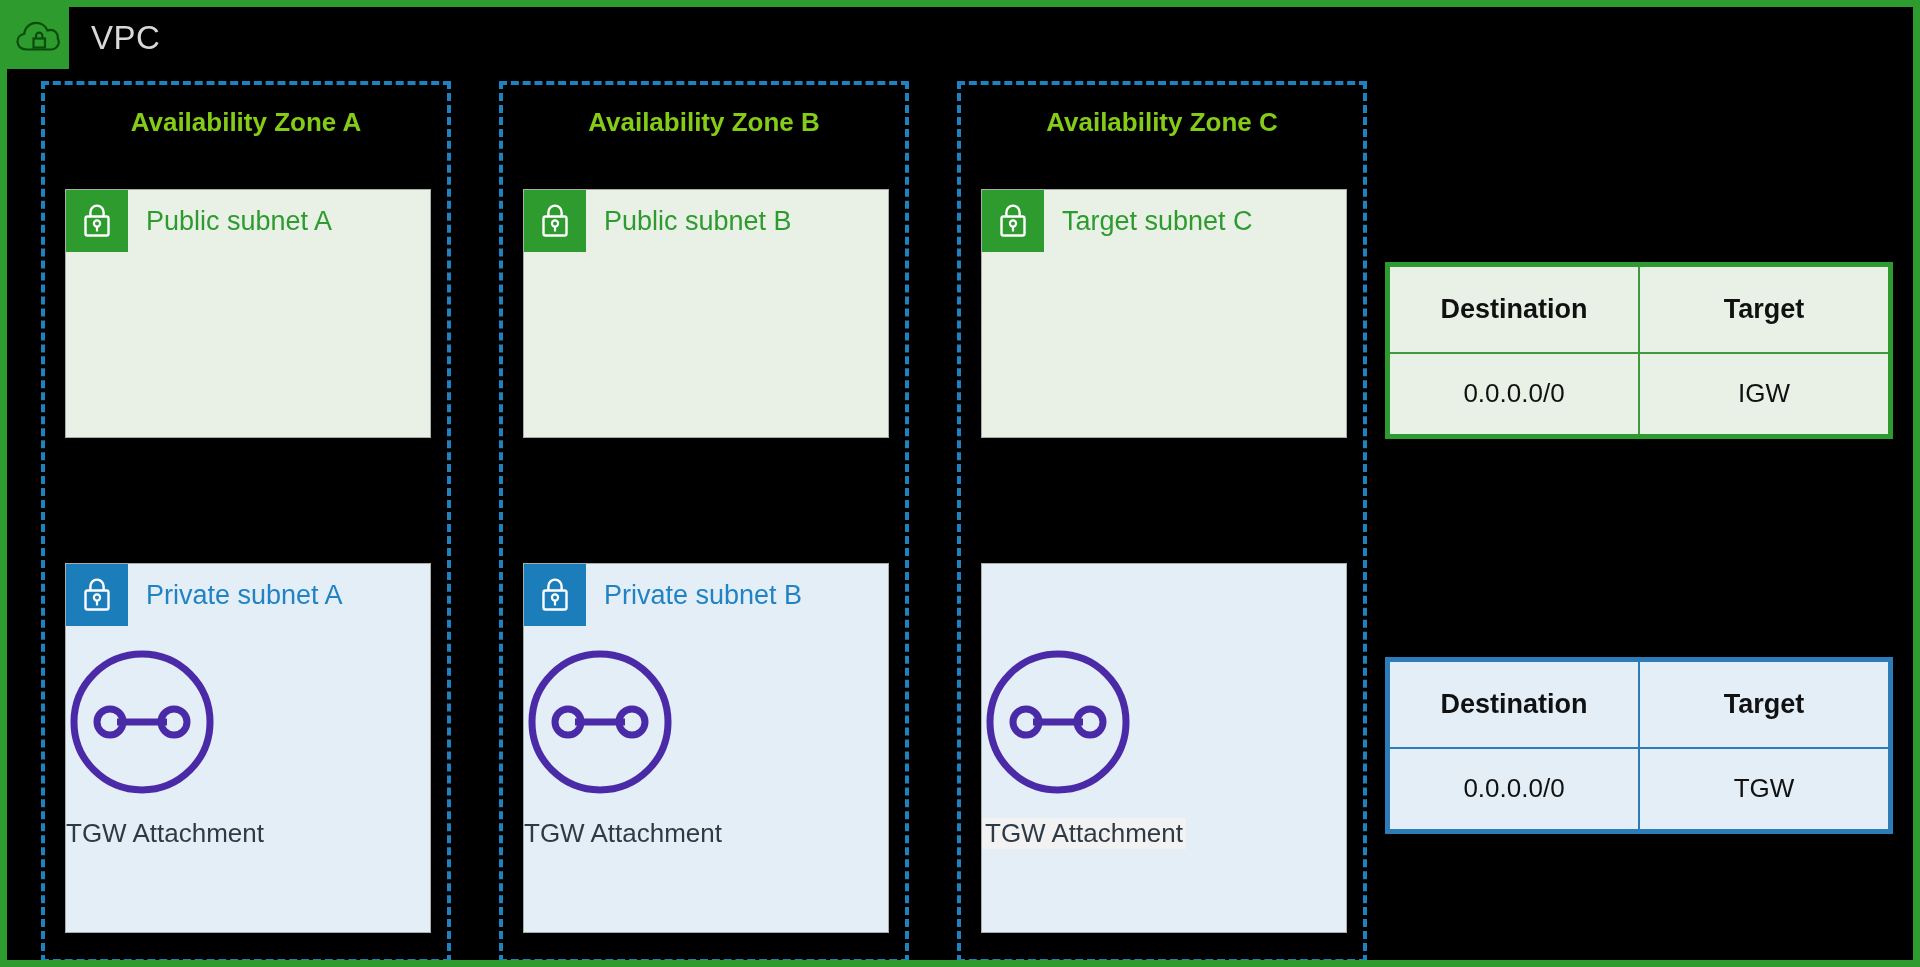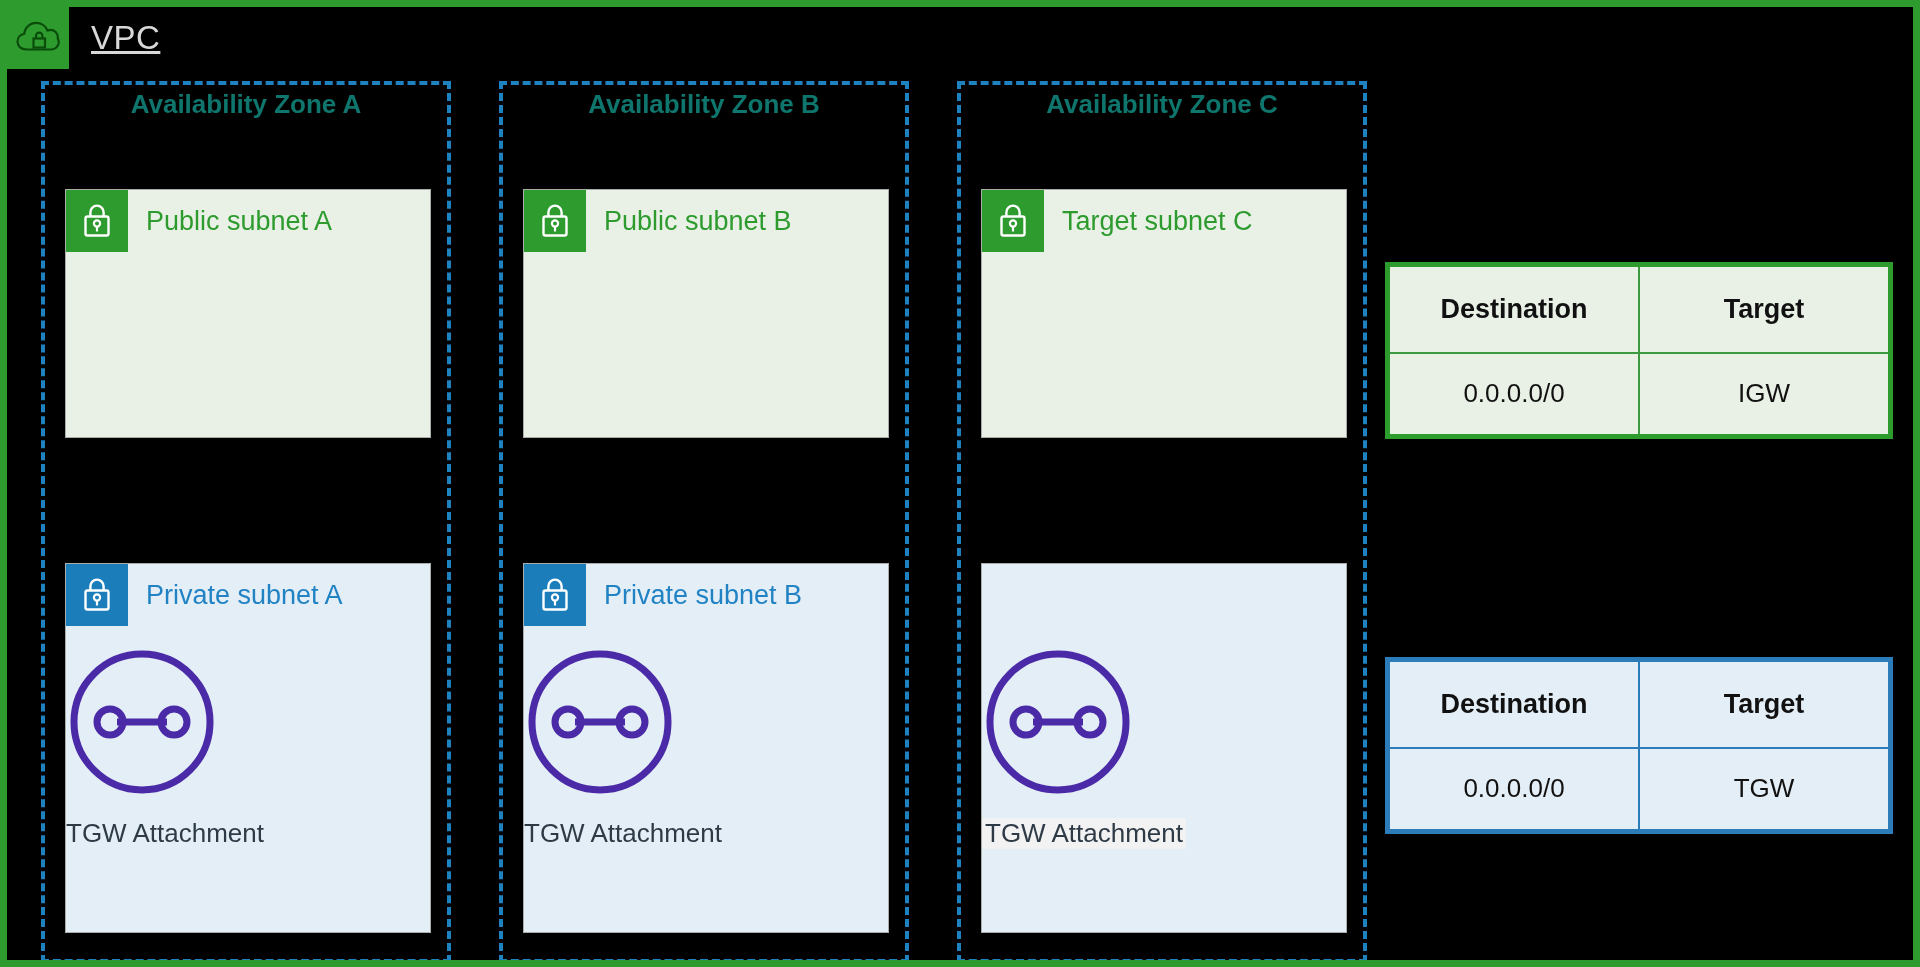--- a/index.html
+++ b/index.html
@@ -39,39 +39,38 @@
     align-items: center;
     justify-content: center;
   }
   .vpc-title {
     color: #D8D8D8;
     font-size: 33px;
     font-weight: 400;
     letter-spacing: 0.5px;
     margin-left: 22px;
     white-space: nowrap;
-    text-decoration: underline;
   }
 
   
   .az {
     position: absolute;
     top: 74px;
     width: 410px;
     height: 882px;
     border: 4px dashed #1F82C0;
     box-sizing: border-box;
     background: transparent;
   }
   .az-label {
-    color: #0f766e;
+    color: #84cc16;
     font-size: 26px;
     font-weight: bold;
     text-align: center;
-    margin-top: 4px;
+    margin-top: 22px;
     white-space: nowrap;
   }
 
   
   .subnet {
     position: absolute;
     left: 20px;
     width: 366px;
     box-sizing: border-box;
     border: 1px solid #A8ADA8;

